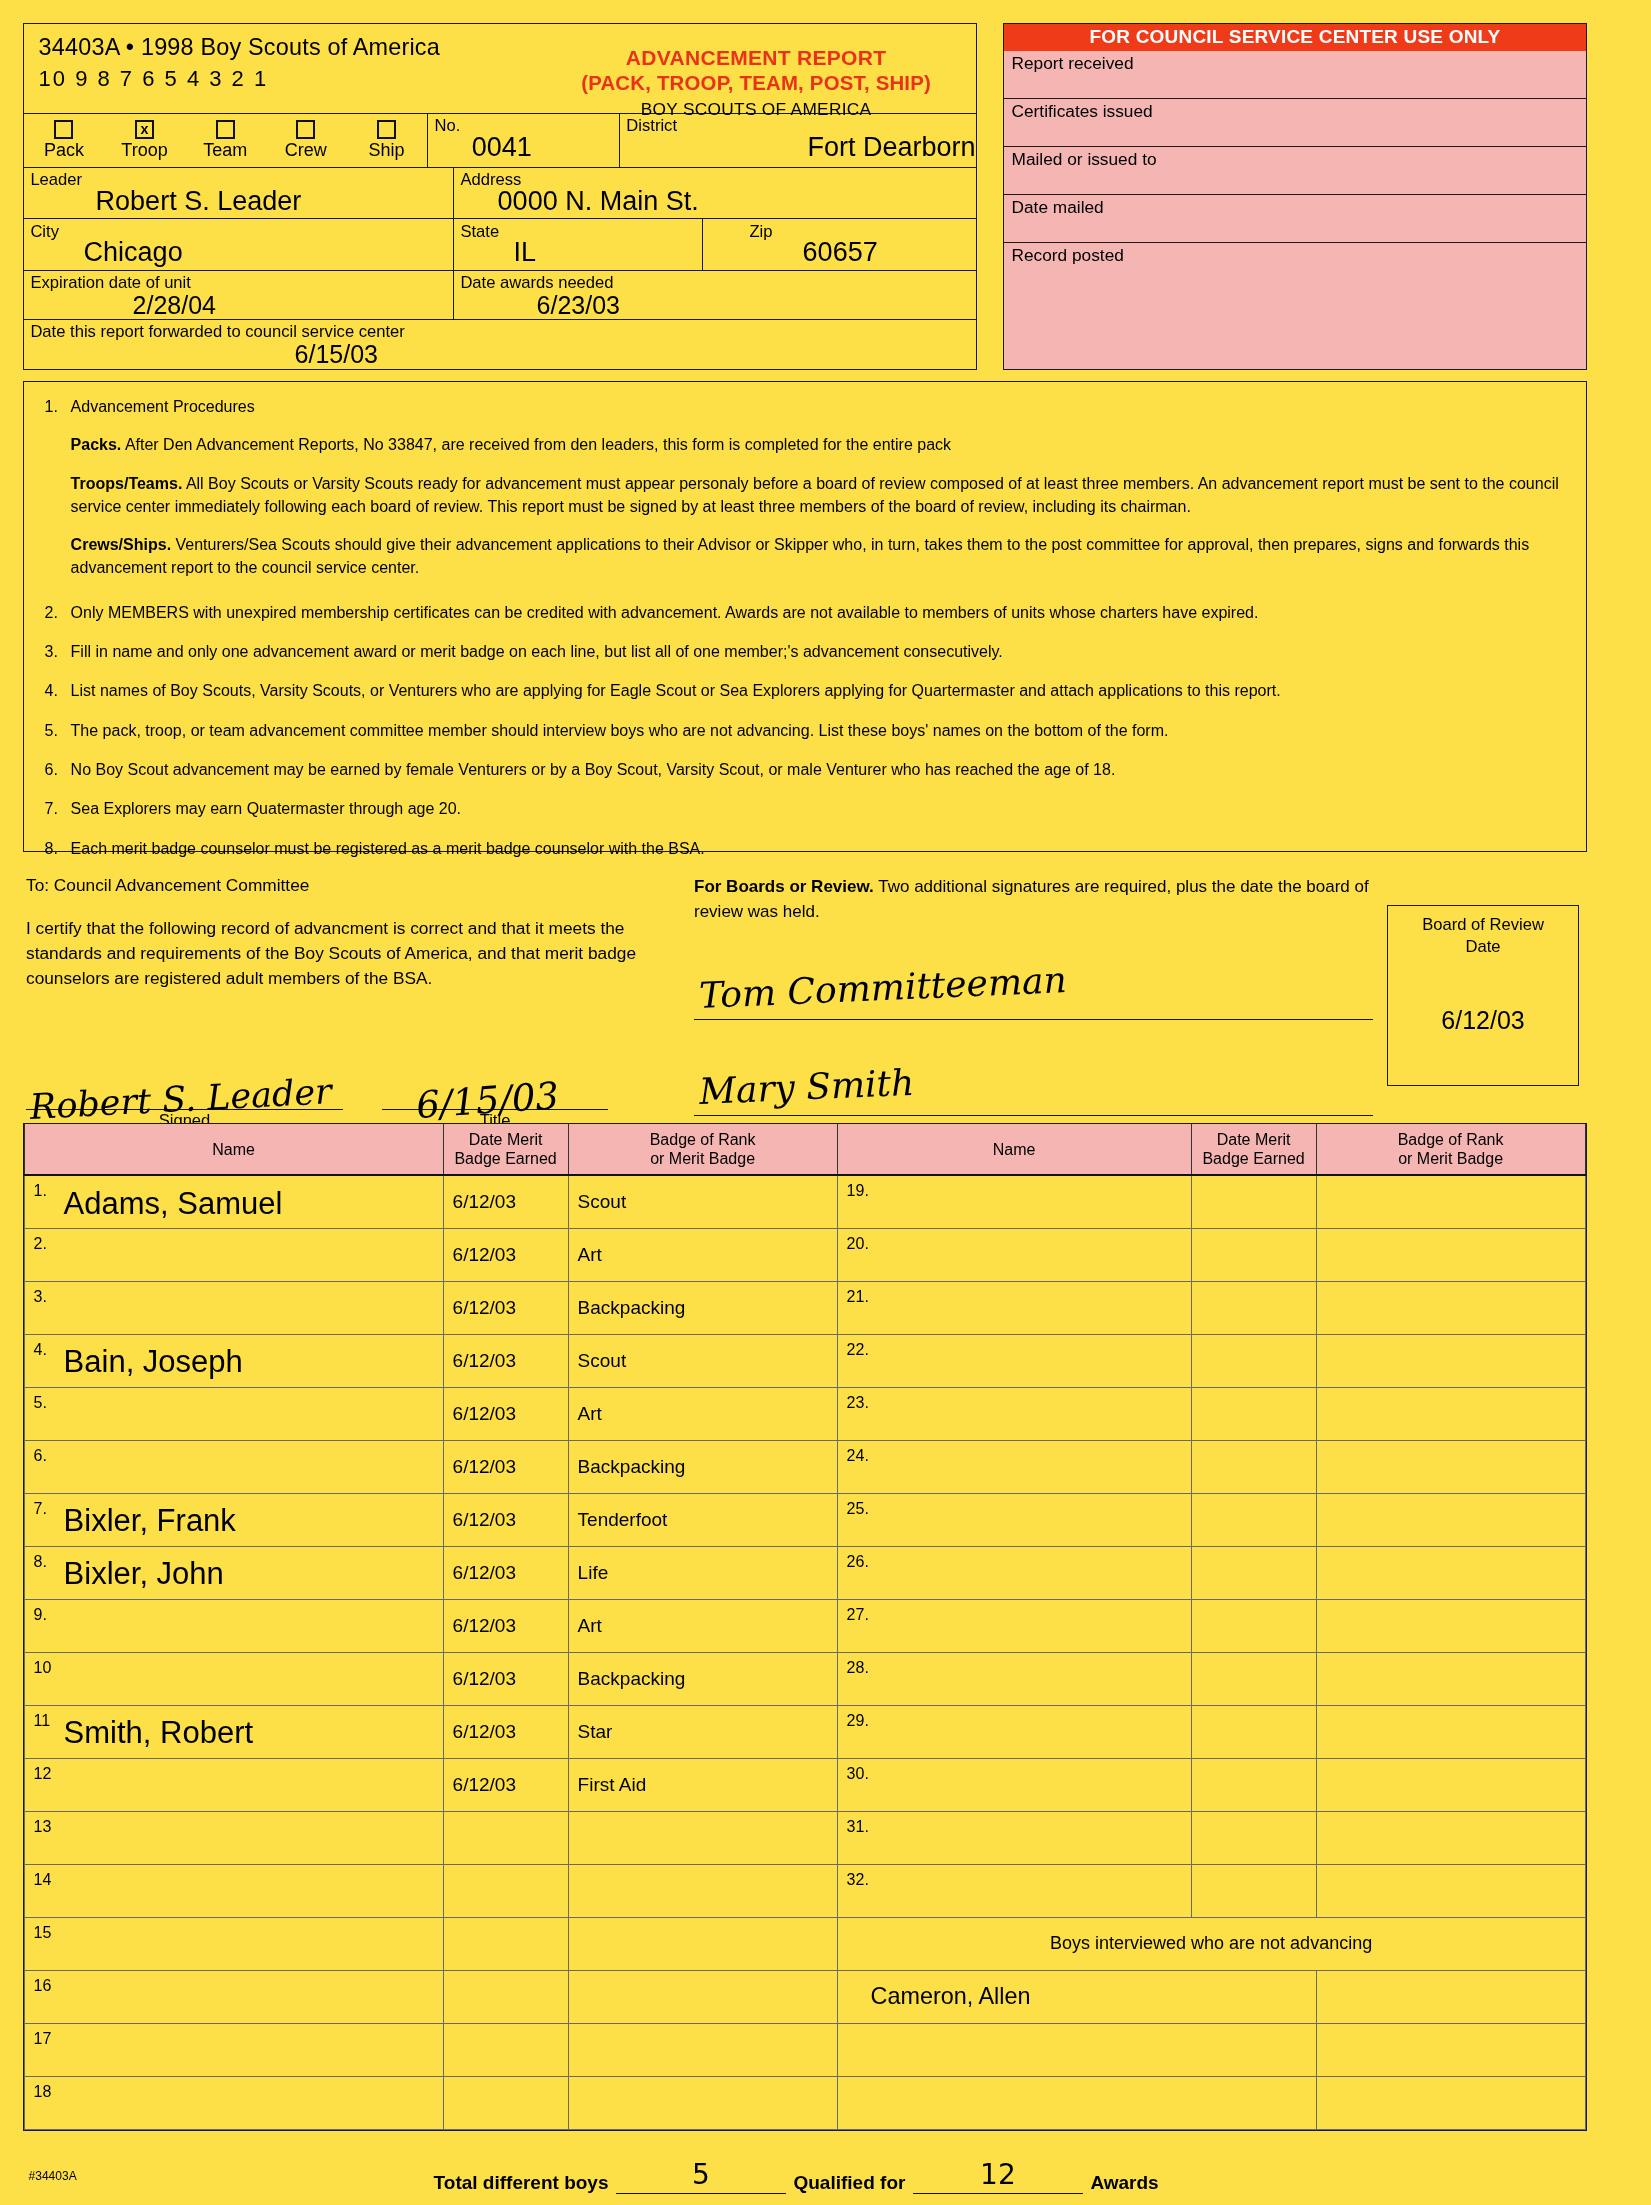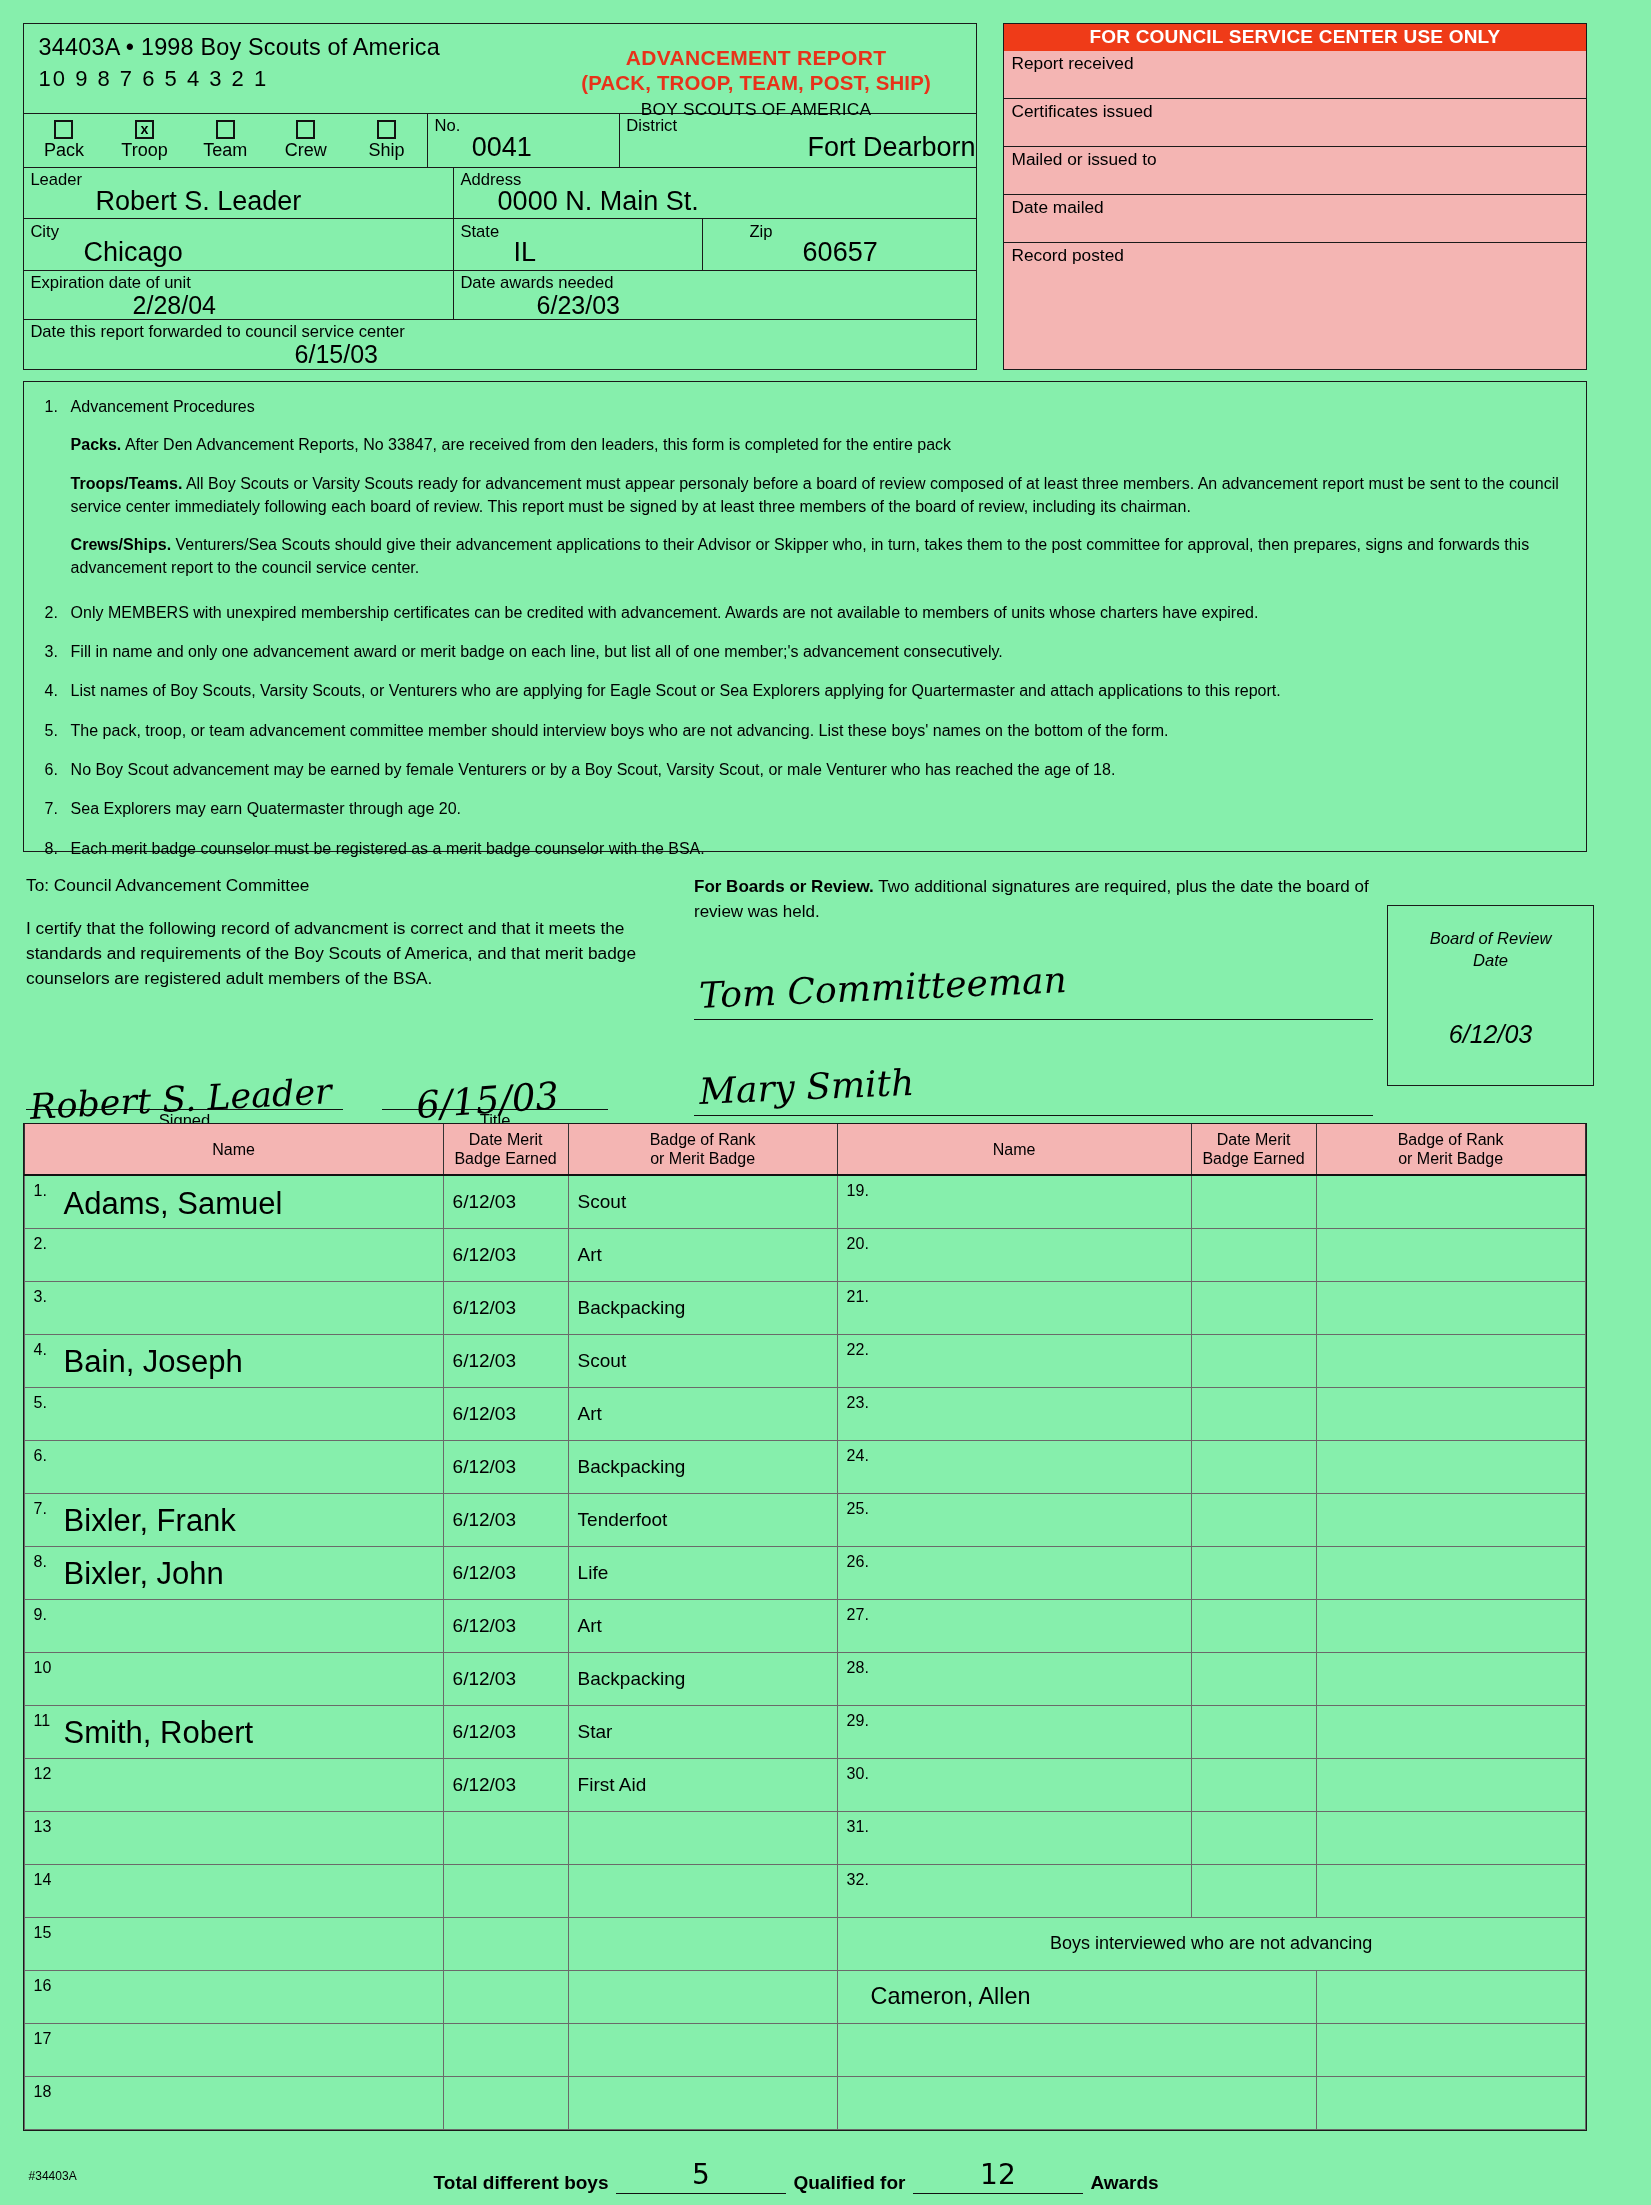--- a/index.html
+++ b/index.html
@@ -11,21 +11,21 @@
     width: 1651px;
     height: 2205px;
     position: relative;
     font-family: "Liberation Sans", sans-serif;
     color: #000;
     overflow: hidden;
   }
   .page {
     position: absolute;
     inset: 0;
-    background: #86efac;
+    background: #fde047;
   }
 
   
   .header-wrap {
     position: absolute;
     left: 22.6px; top: 22.6px;
     width: 954px; height: 347px;
     border: 1.5px solid #1a1a1a;
     box-sizing: border-box;
     display: flex;
@@ -243,26 +243,25 @@
     position: absolute;
     bottom: 3px;
     left: 6px;
     white-space: nowrap;
     transform: rotate(-2.5deg);
     transform-origin: left bottom;
   }
   .bor-box {
     position: absolute;
     left: 1387px; top: 905px;
-    width: 207px; height: 181px;
+    width: 192px; height: 181px;
     border: 1.5px solid #1a1a1a;
     box-sizing: border-box;
     text-align: center;
-    padding-top: 22px;
-    font-style: italic;
+    padding-top: 8px;
   }
   .bor-box .lab { font-size: 16.6px; line-height: 1.35; }
   .bor-box .val { font-size: 25px; margin-top: 47px; }
 
   
   .maintable {
     position: absolute;
     left: 22.6px; top: 1123px;
     width: 1564px;
     border: 1.5px solid #1a1a1a;

